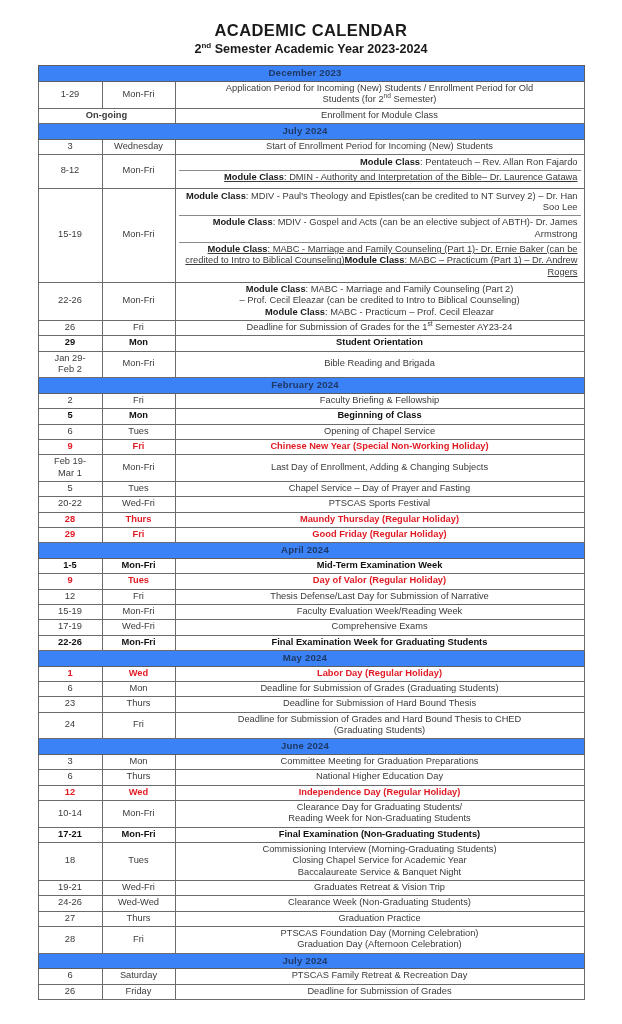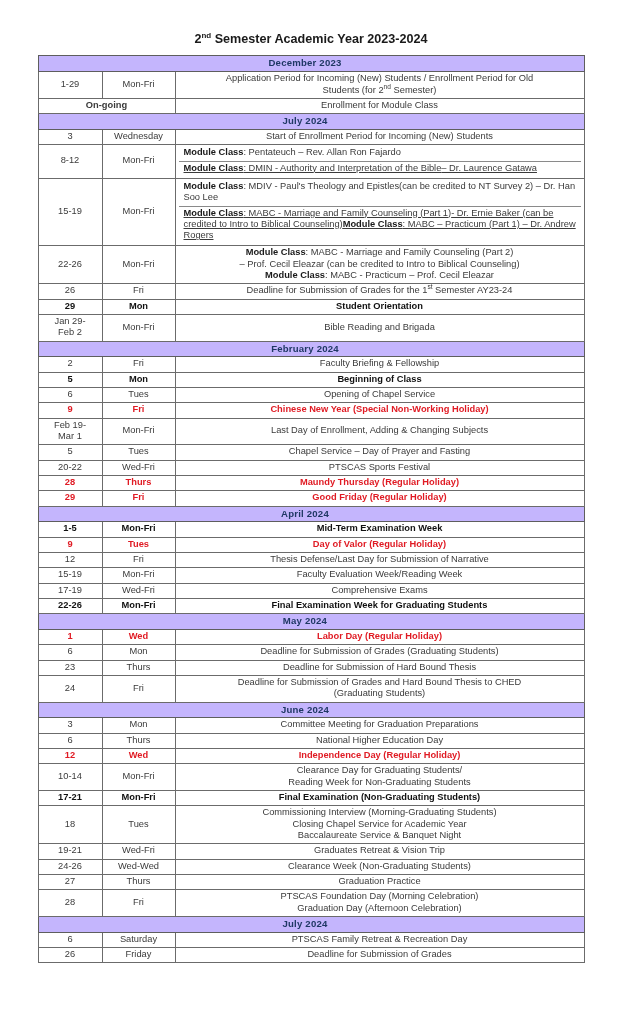--- a/index.html
+++ b/index.html
@@ -29,21 +29,21 @@
     font-size: 16.5px;
     font-weight: bold;
     letter-spacing: 0.4px;
     color: #1a1a1a;
     line-height: 1.15;
   }
   .title-sub {
     font-size: 12.6px;
     font-weight: bold;
     color: #1a1a1a;
-    margin-top: 11px;
+    margin-top: 2px;
     line-height: 1.15;
   }
   .title-sub sup {
     font-size: 8px;
     vertical-align: super;
     line-height: 0;
   }
 
   table.cal {
     border-collapse: collapse;
@@ -68,21 +68,21 @@
     text-align: center;
     white-space: normal;
   }
   td.desc {
     text-align: center;
     padding-left: 5px;
   }
   td.desc .ln { display: block; }
 
   tr.month-head td {
-    background: #c4b5fd;
+    background: #3b82f6;
     color: #1f3864;
     font-weight: bold;
     text-align: center;
     font-size: 9.6px;
     letter-spacing: 0.2px;
     padding: 1px 12px 2px 0;
     border-color: #5e5e5e;
   }
   tr.bold td { font-weight: bold; color: #111111; }
   tr.red td  { color: #e01b24; font-weight: bold; }
@@ -96,31 +96,32 @@
     width: 100%;
     table-layout: fixed;
   }
   table.sub td.subcell {
     border: 0;
     border-bottom: 1px solid #8a8a8a;
     padding: 1px 3px 2px 5px;
     font-size: 9.3px;
     line-height: 1.22;
     color: #3a3a3a;
-    text-align: left;
+    text-align: right;
   }
   table.sub tr:last-child td.subcell { border-bottom: 0; text-decoration: underline; }
   td.nest { padding: 0; }
 </style>
 </head>
 <body>
 
 <div class="page">
 
   <div class="title-block">
+    <div class="title-main">ACADEMIC CALENDAR</div>
     <div class="title-sub">
       <span>2</span><sup>nd</sup><span> Semester Academic Year 2023-2024</span>
     </div>
   </div>
 
   <table class="cal">
     <colgroup>
       <col class="c-date">
         <col class="c-day">
         <col class="c-desc">
@@ -172,20 +173,23 @@
         <tr class="">
           <td class="date">15-19</td>
           <td class="day">Mon-Fri</td>
           <td class="nest">
             <table class="sub">
               <tbody>
                 <tr>
                   <td class="subcell"><span class="ln"><span class="mc">Module Class</span>: MDIV - Paul's Theology and Epistles</span><span class="ln">(can be credited to NT Survey 2) – Dr. Han Soo Lee</span></td>
                 </tr>
                 <tr>
+                  <td class="subcell"><span class="ln"><span class="mc">Module Class</span>: MDIV - Gospel and Acts (can be an elective subject of ABTH)</span><span class="ln">- Dr. James Armstrong</span></td>
+                </tr>
+                <tr>
                   <td class="subcell"><span class="ln"><span class="mc">Module Class</span>: MABC - Marriage and Family Counseling (Part 1)</span><span class="ln">- Dr. Ernie Baker (can be credited to Intro to Biblical Counseling)</span><span class="ln"><span class="mc">Module Class</span>: MABC – Practicum (Part 1) – Dr. Andrew Rogers</span></td>
                 </tr>
               </tbody>
             </table>
           </td>
         </tr>
         <tr class="">
           <td class="date">22-26</td>
           <td class="day">Mon-Fri</td>
           <td class="desc">

